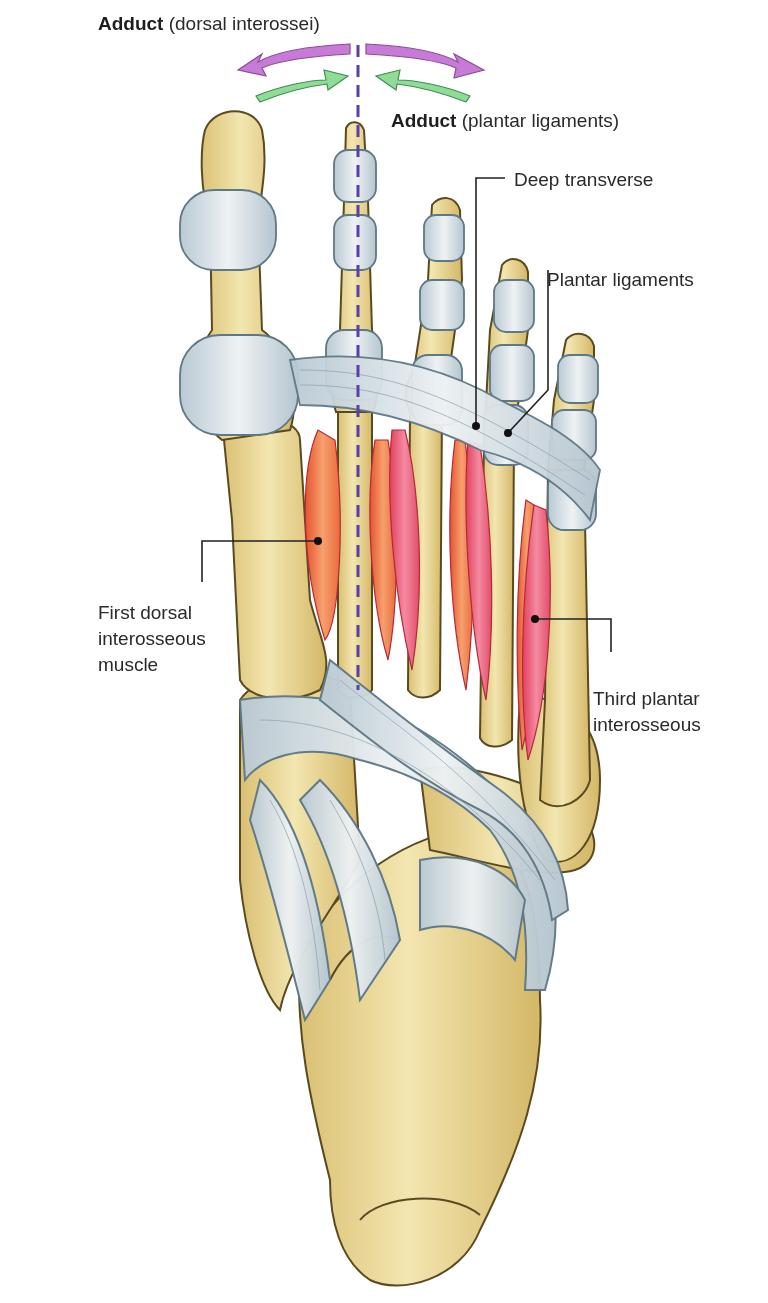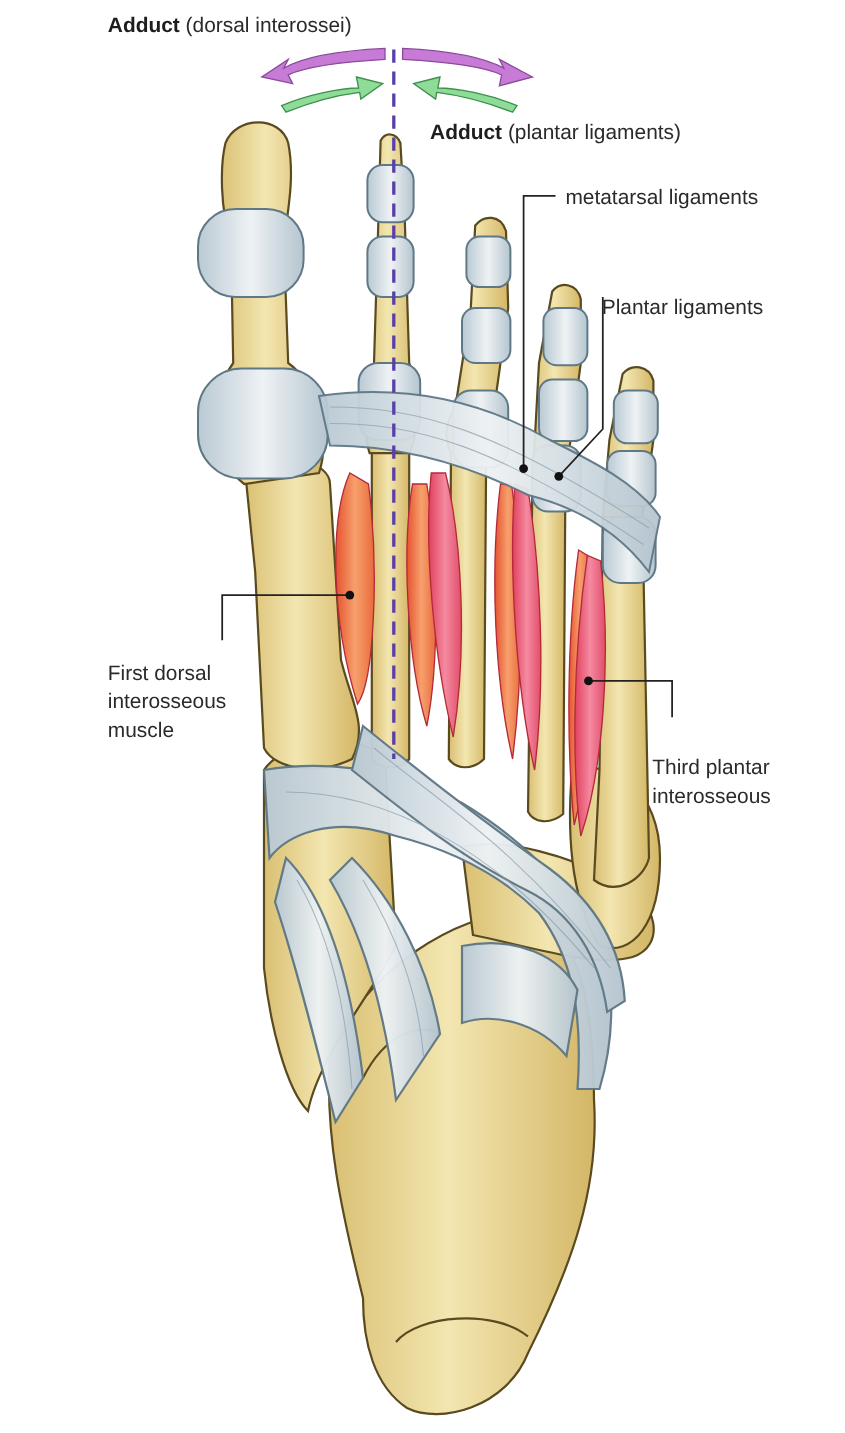--- a/index.html
+++ b/index.html
@@ -138,21 +138,21 @@
   <b>Adduct</b>
   <span>(dorsal interossei)</span>
 </div>
 
 <div class="lbl" style="left:391px;top:109px;">
   <b>Adduct</b>
   <span>(plantar ligaments)</span>
 </div>
 
 <div class="lbl" style="left:514px;top:167px;line-height:26px;">
-  <div>metatarsal ligaments</div>
+  <div>Deep transverse</div>
 </div>
 
 <div class="lbl" style="left:547px;top:242px;margin-top:26px;">
   <div>Plantar ligaments</div>
 </div>
 
 <div class="lbl" style="left:98px;top:600px;line-height:26px;">
   <div>First dorsal</div>
   <div>interosseous</div>
   <div>muscle</div>

